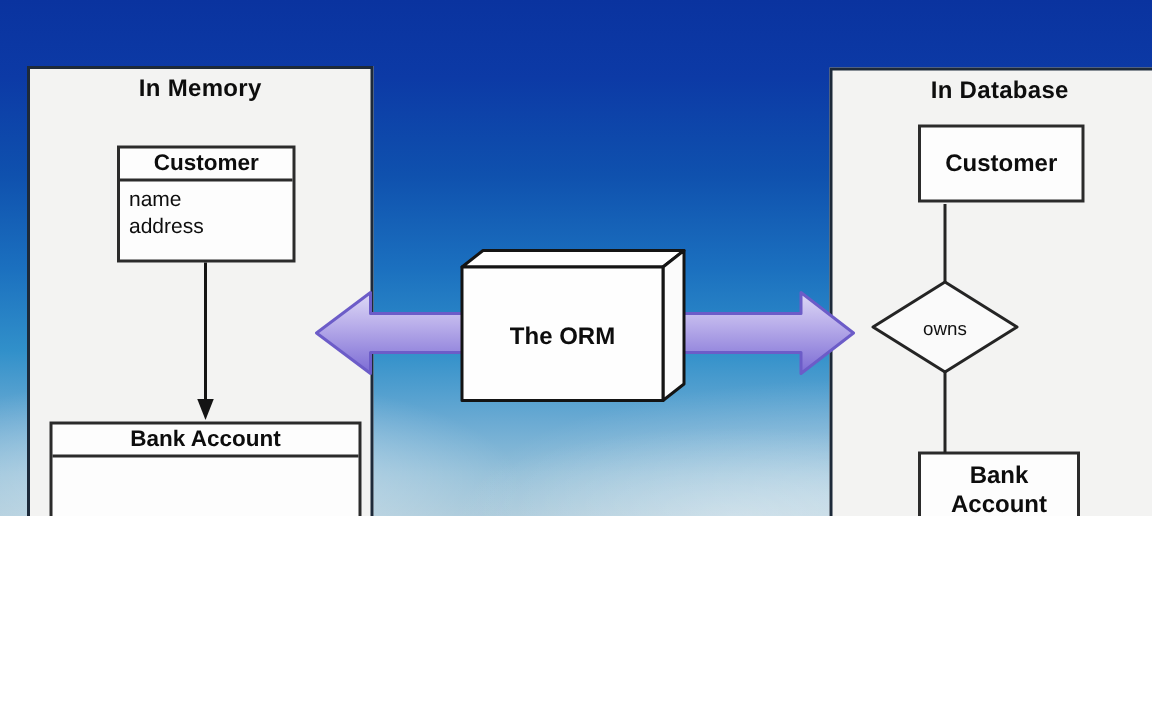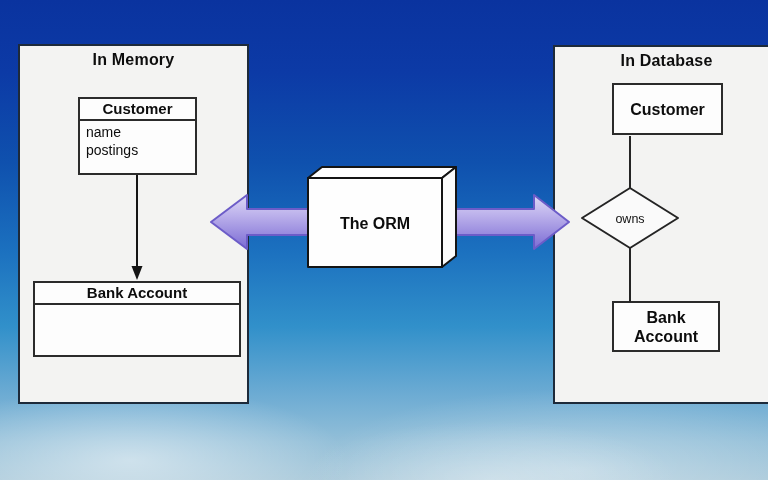--- a/index.html
+++ b/index.html
@@ -1,18 +1,18 @@
 <!DOCTYPE html>
 <html><head>
 <meta charset="utf-8">
 <style>
   html,body { margin:0; padding:0; }
   * { box-sizing:border-box; }
   .stage {
-    position:relative; width:768px; height:480px; overflow:hidden;
+    position:relative; width:768px; height:344px; overflow:hidden;
     font-family:"Liberation Sans", sans-serif; color:#0d0d0d;
     background:#8b5cf6;
   }
   .sky {
     position:absolute; inset:0;
     background:linear-gradient(180deg,
       #0a339f 0%, #0c3aa6 15%, #0f51ae 34%, #1b70bf 52%,
       #3190ca 68%, #6cabd3 82%, #93bfd8 92%, #a9c9da 100%);
   }
   .cloud { position:absolute; pointer-events:none; }
@@ -67,21 +67,21 @@
   <div class="cloud cloud-b"></div>
   <div class="cloud cloud-c"></div>
 
   <div class="panel panel-left">
     <div class="panel-title">In Memory</div>
 
     <div class="class-box customer-class">
       <div class="class-title">Customer</div>
       <div class="class-attrs">
         <div>name</div>
-        <div>postings</div>
+        <div>address</div>
       </div>
     </div>
 
     <div class="class-box bank-class">
       <div class="class-title">Bank Account</div>
     </div>
   </div>
 
   <div class="panel panel-right">
     <div class="panel-title">In Database</div>

